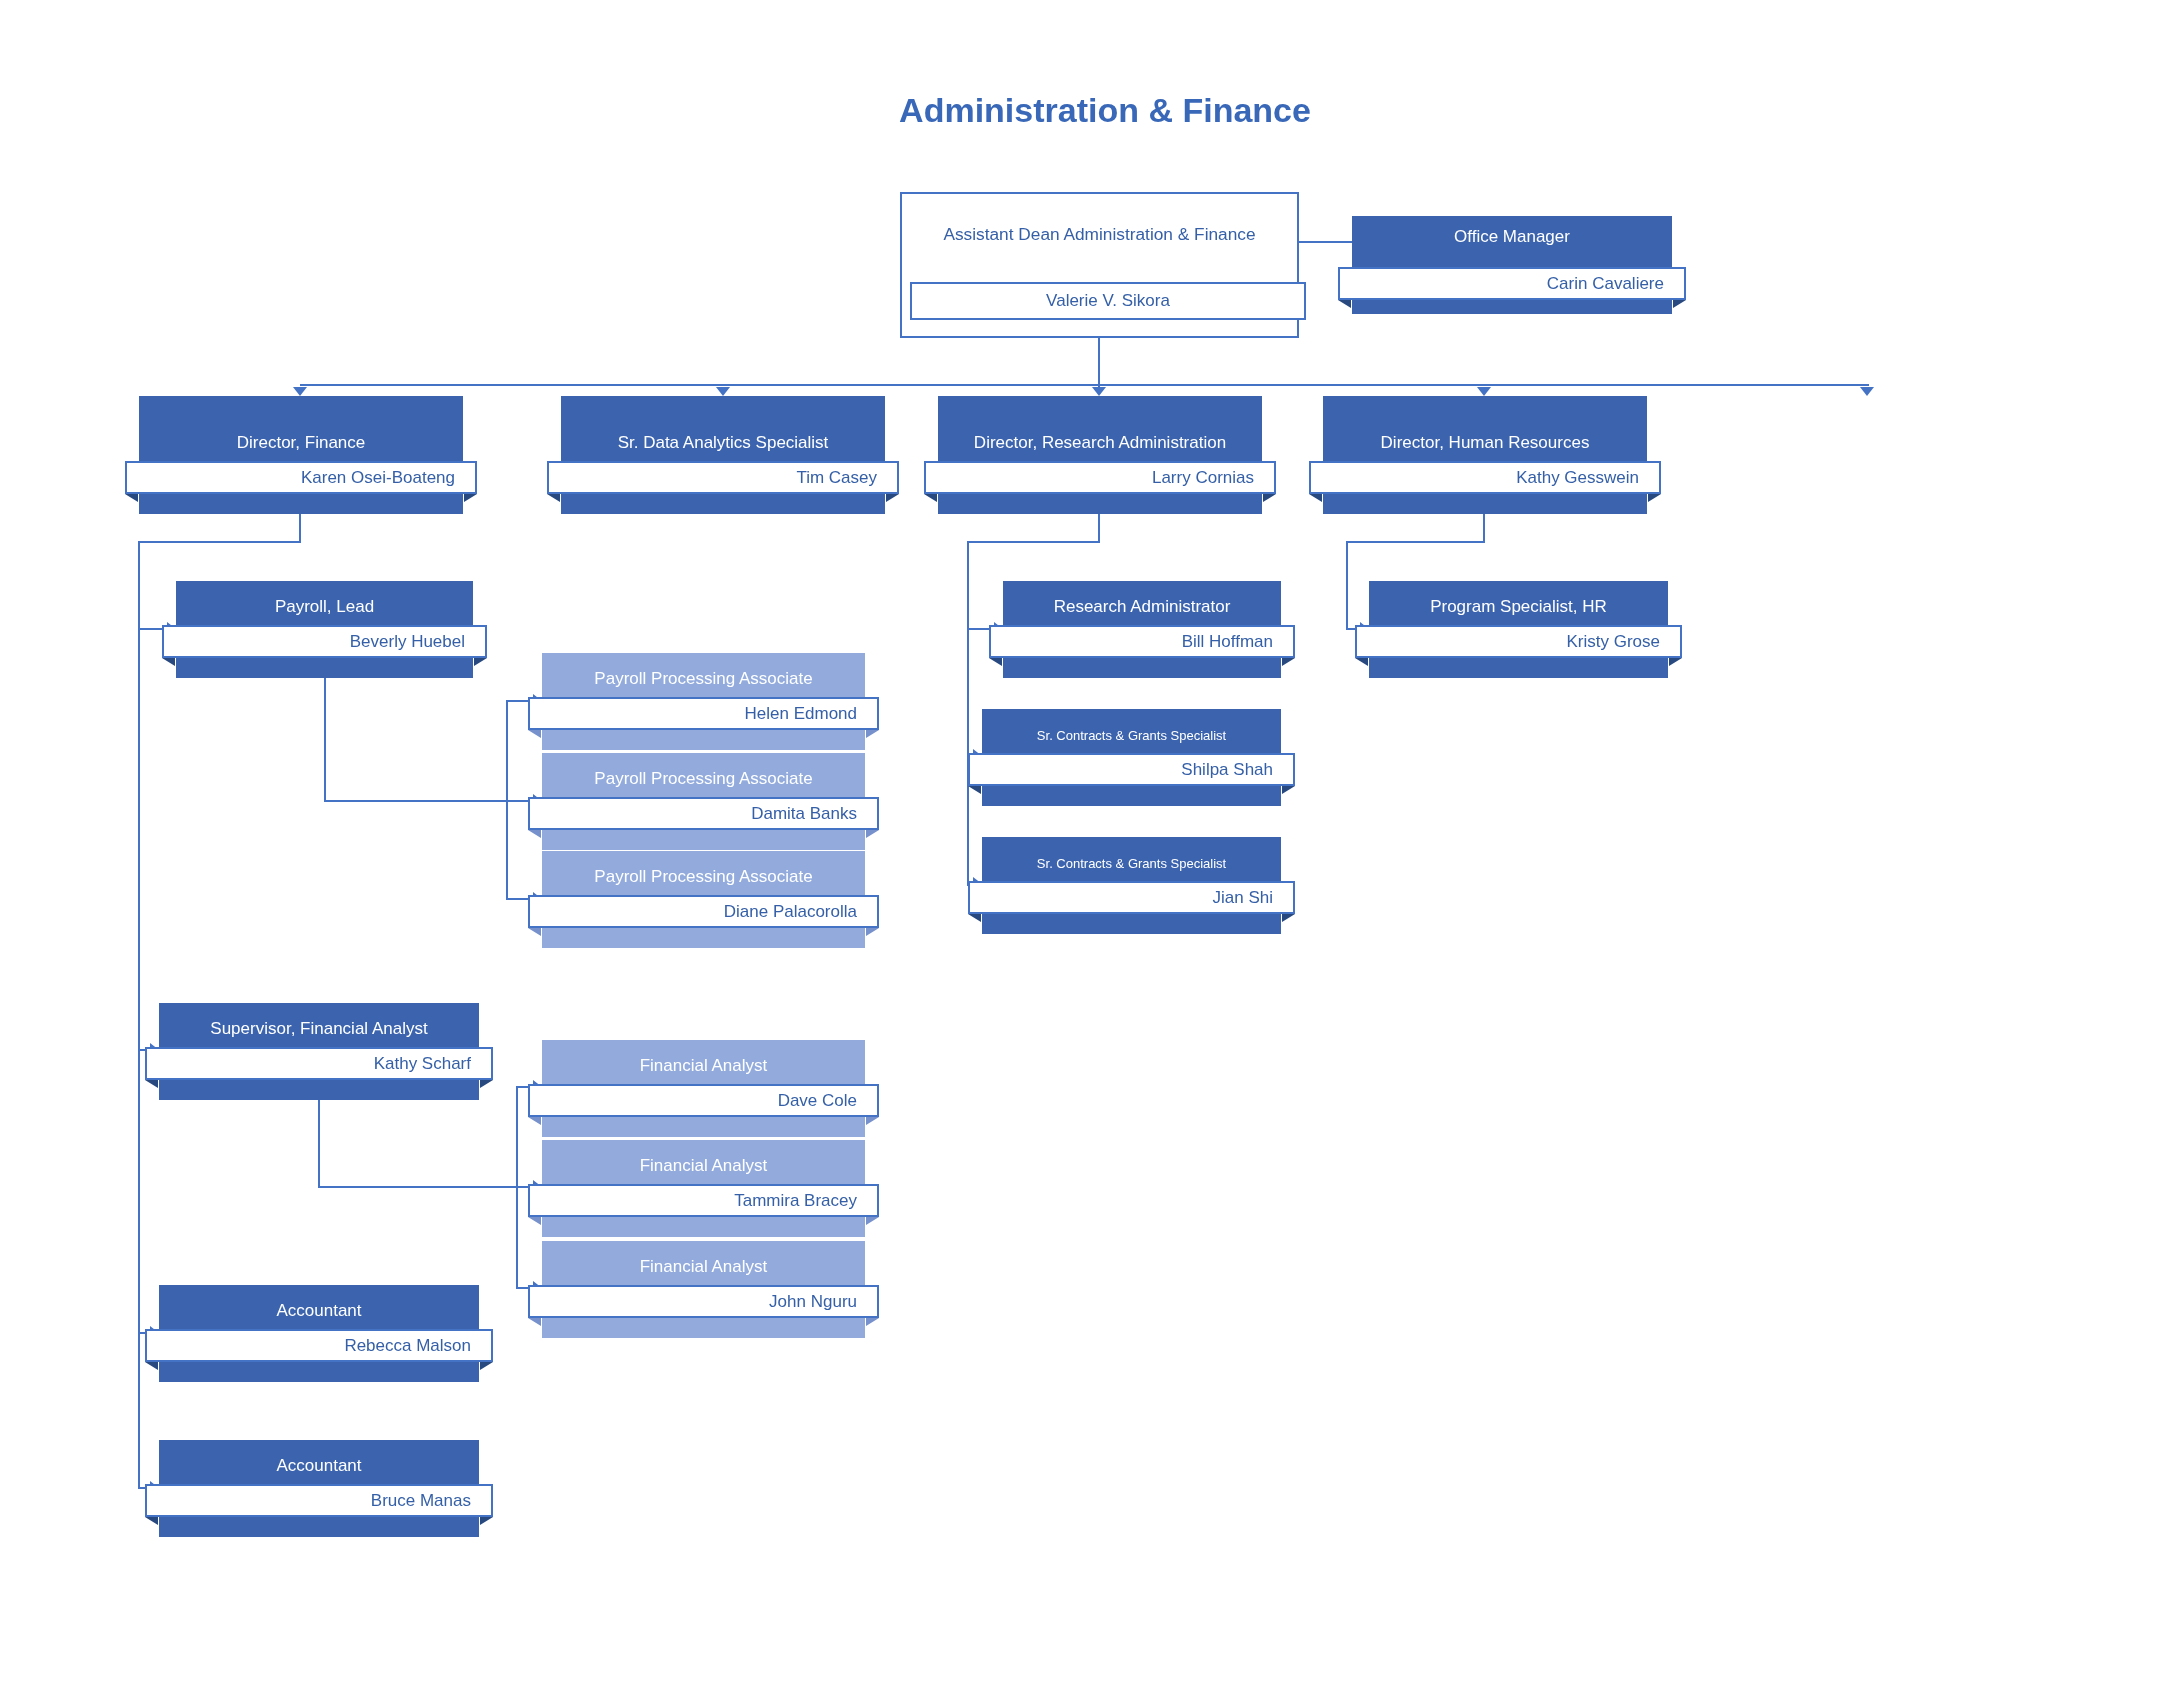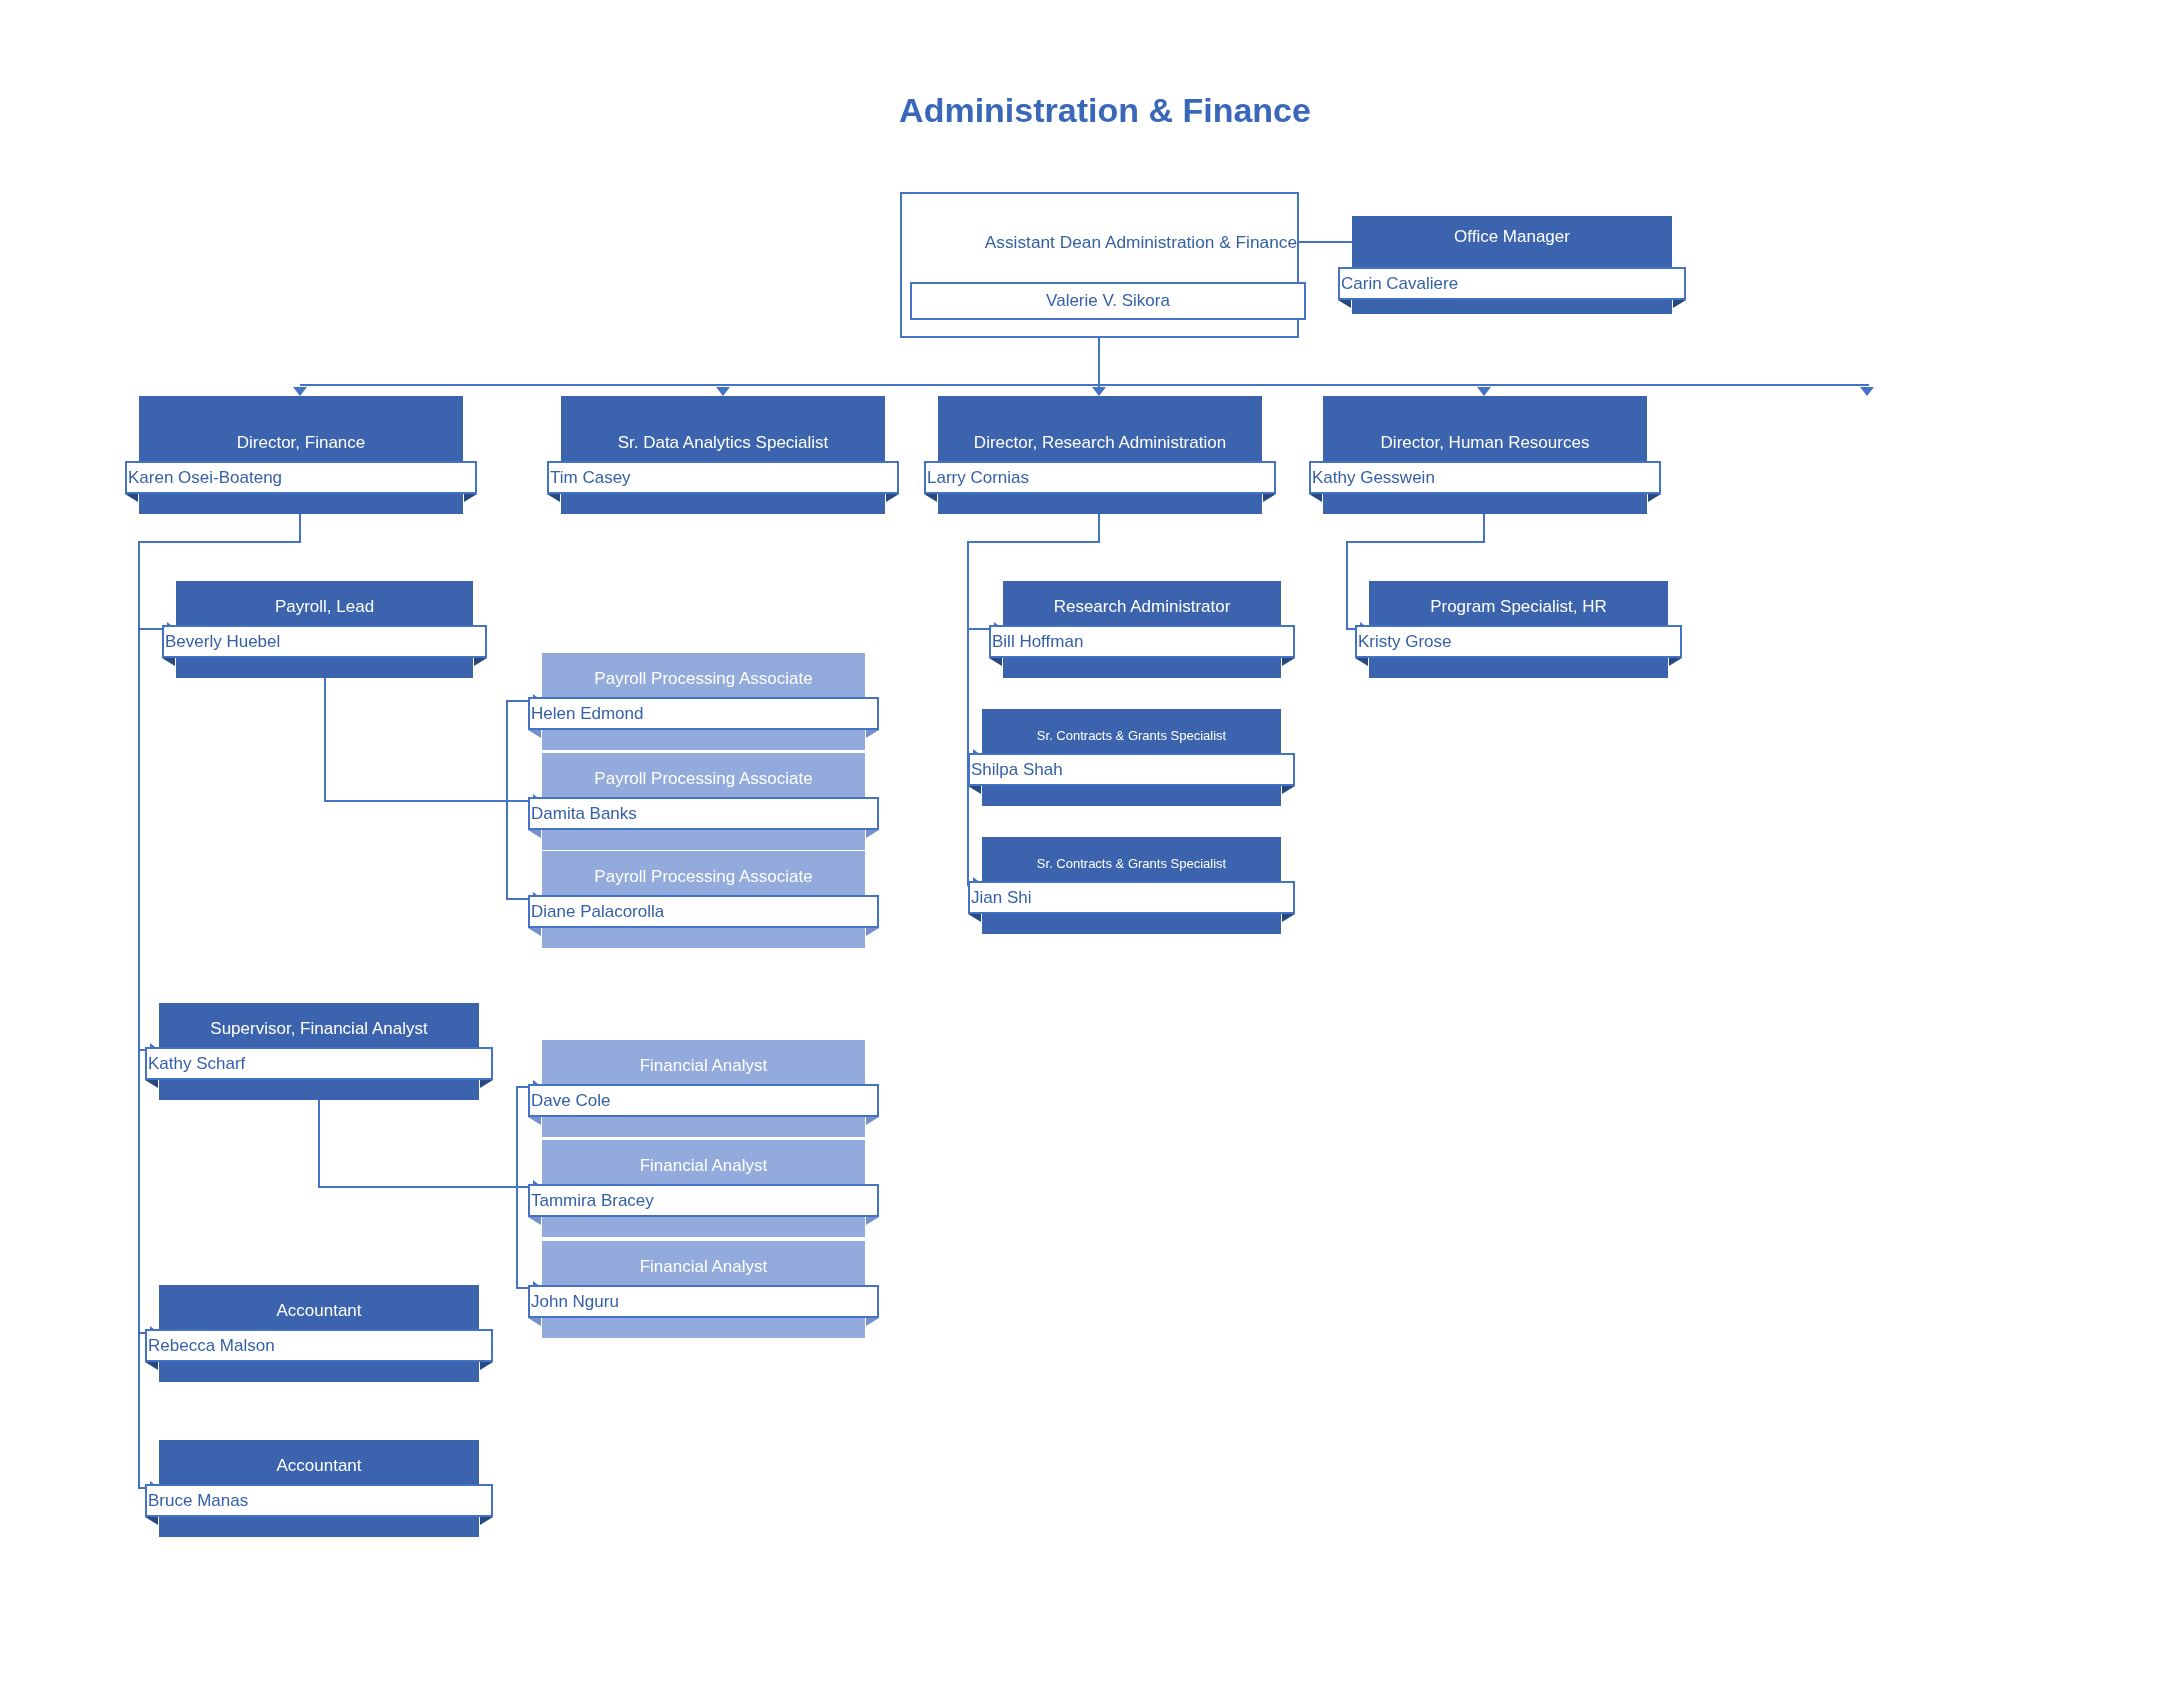--- a/index.html
+++ b/index.html
@@ -27,43 +27,43 @@
     background:var(--dark);color:#fff;
     display:flex;align-items:flex-end;justify-content:center;text-align:center;
     min-height:44px;box-sizing:border-box;padding:4px 10px 8px;
     font-size:17px;line-height:20px;
   }
   .tall .hdr{min-height:65px;}
   .light .hdr{background:var(--light);}
   .small-title .hdr{font-size:13px;line-height:15px;padding-bottom:10px;}
   .band{
     position:relative;z-index:2;background:#fff;border:2px solid var(--line);
-    margin:0 -14px;text-align:left;color:var(--name-text);
-    font-size:17px;line-height:21px;padding:4px 1px;
+    margin:0 -14px;text-align:right;color:var(--name-text);
+    font-size:17px;line-height:21px;padding:4px 20px;
   }
   .band::before{
     content:"";position:absolute;top:calc(100% + 2px);left:-2px;width:13px;height:8px;
     background:var(--fold-dark);clip-path:polygon(0 0,100% 0,100% 100%);
   }
   .band::after{
     content:"";position:absolute;top:calc(100% + 2px);right:-2px;width:13px;height:8px;
     background:var(--fold-dark);clip-path:polygon(0 0,100% 0,0 100%);
   }
   .light .band::before,.light .band::after{background:var(--fold-light);}
   .ftr{height:20px;background:var(--dark);}
   .light .ftr{background:var(--light);}
   .office .hdr{min-height:51px;align-items:center;padding-bottom:13px;}
   .office .ftr{height:14px;}
   
   .rootbox{
     position:absolute;left:900px;top:192px;width:399px;height:146px;
     background:#fff;border:2px solid var(--line);box-sizing:border-box;
   }
   .rootbox .rtitle{
-    margin-top:38px;text-align:right;color:var(--name-text);font-size:17.3px;
+    margin-top:30px;text-align:center;color:var(--name-text);font-size:17.3px;
   }
   .rootbox .rname{
     position:absolute;left:8px;top:88px;width:396px;height:38px;
     border:2px solid var(--line);box-sizing:border-box;background:#fff;
     display:flex;align-items:center;justify-content:center;
     color:var(--name-text);font-size:17px;text-align:center;
   }
   
   .hl,.vl{position:absolute;background:var(--line);}
   .hl{height:2px;}

